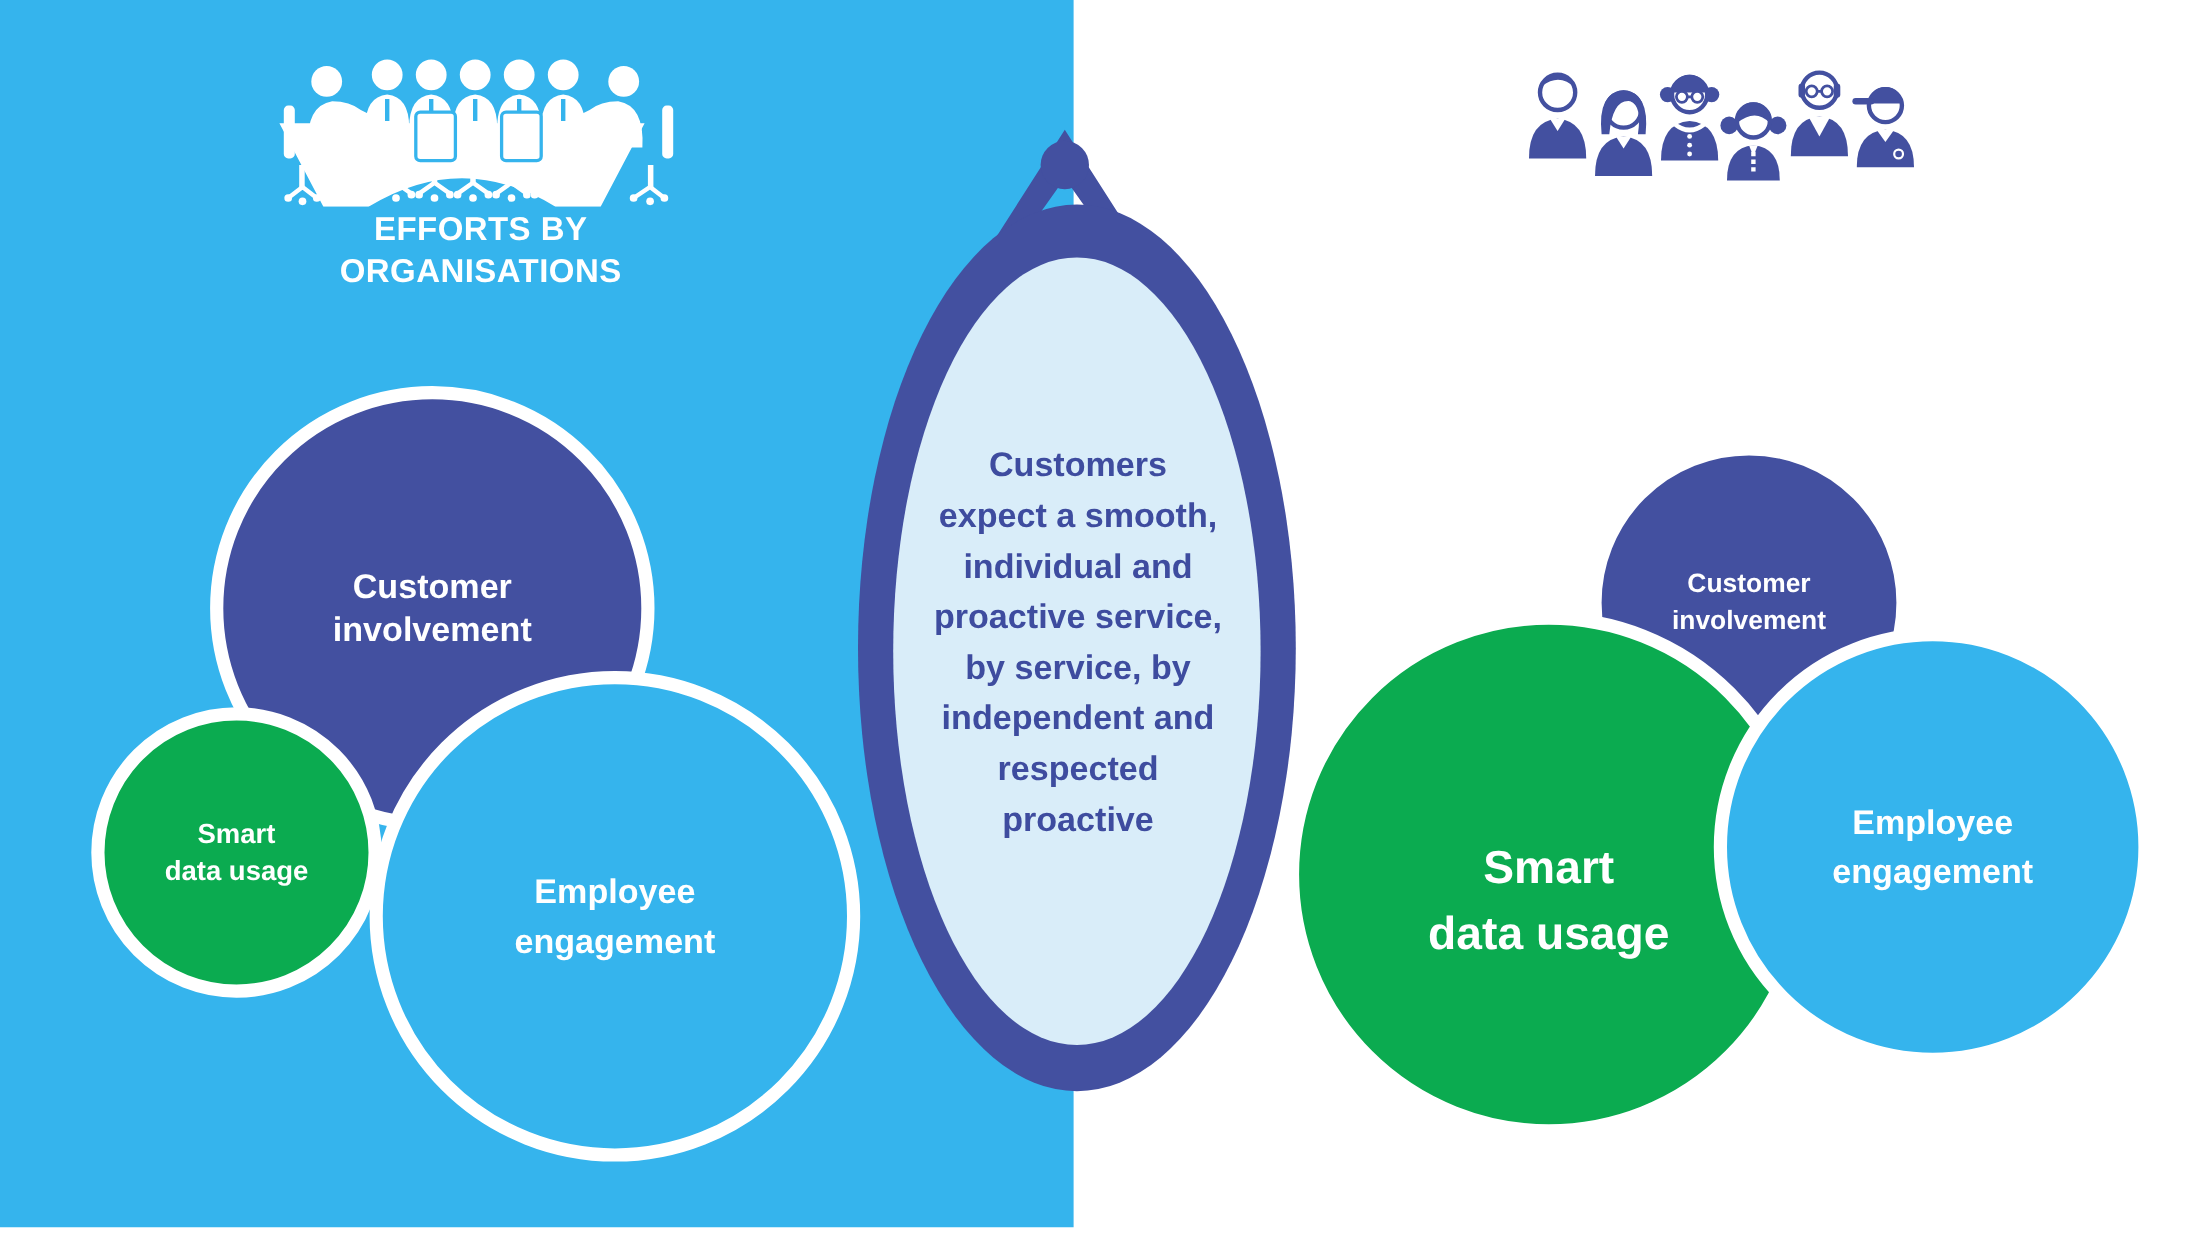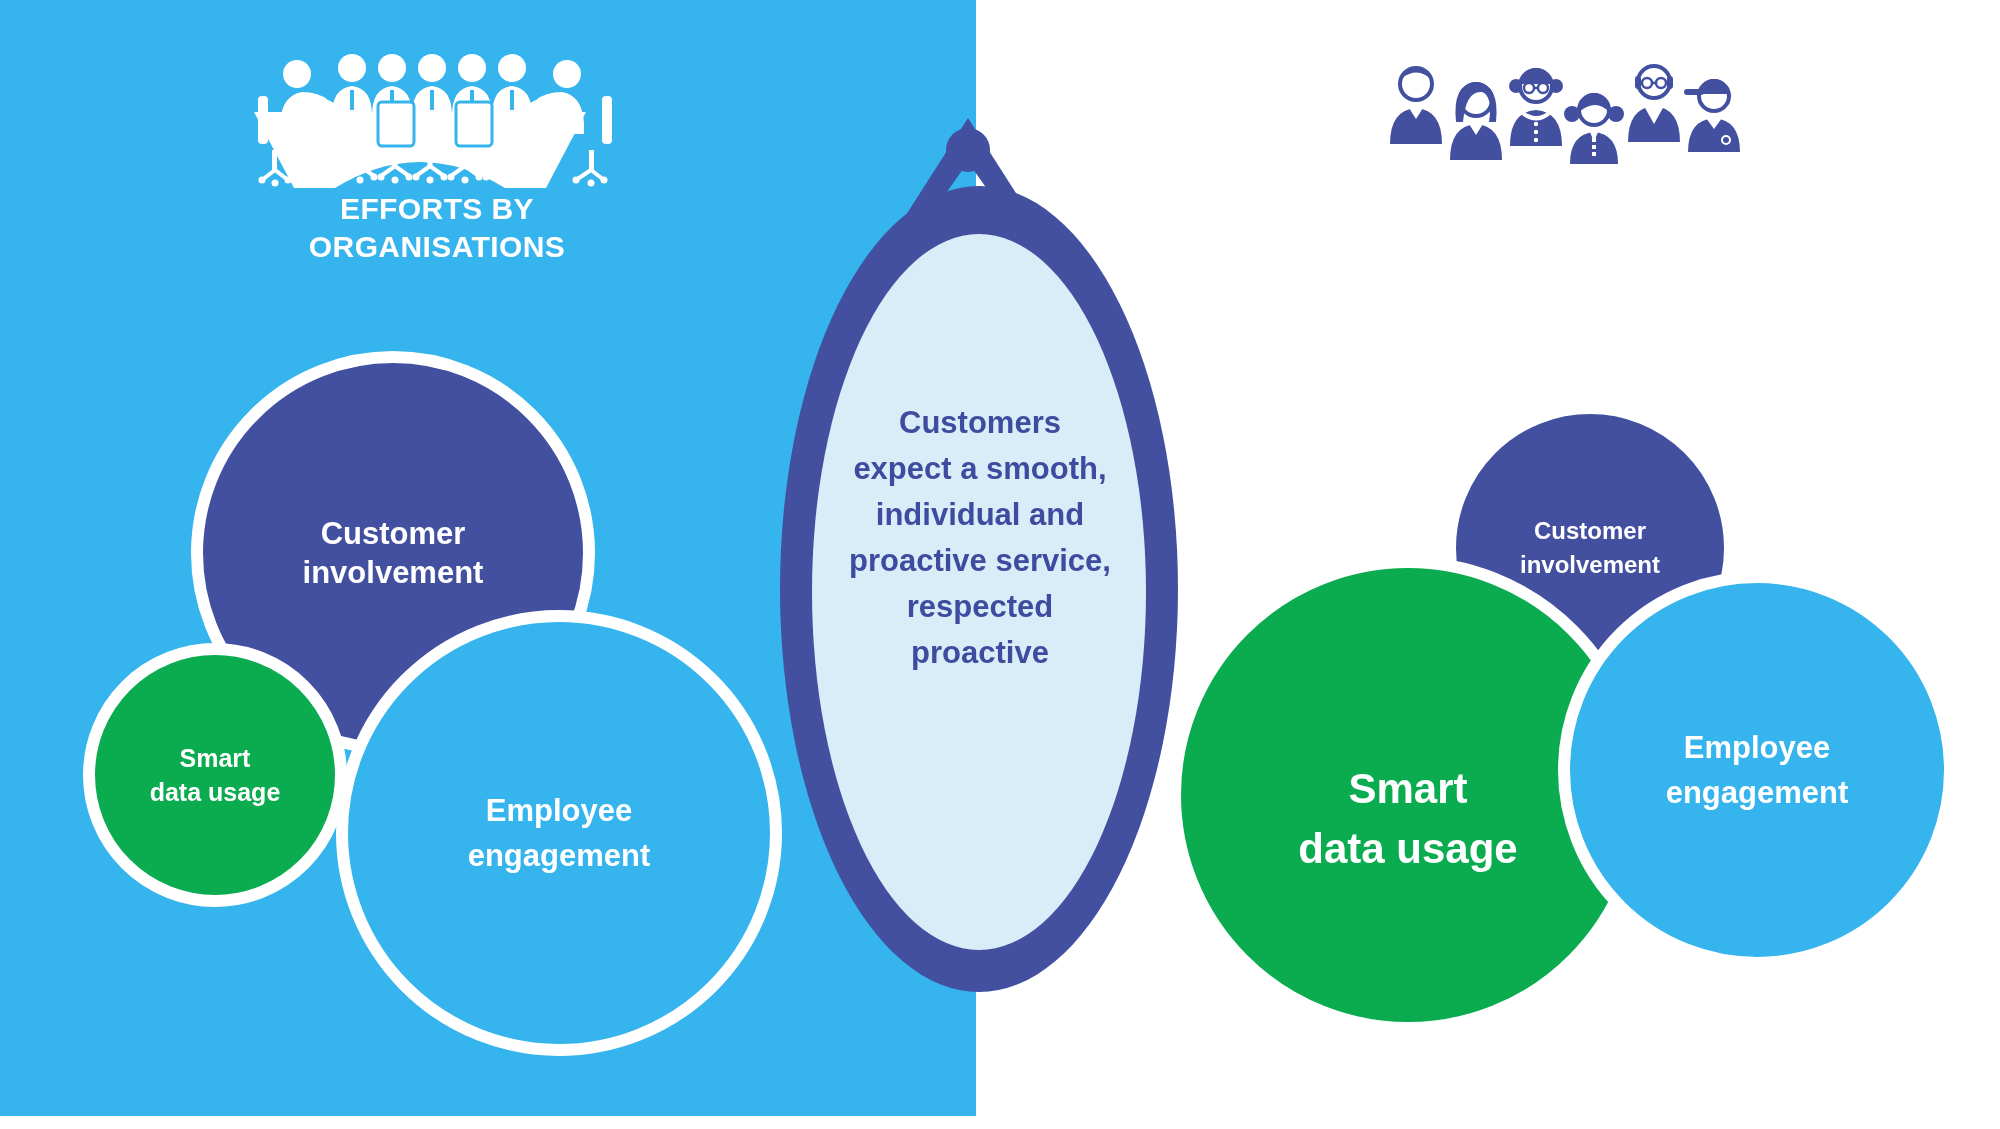--- a/index.html
+++ b/index.html
@@ -155,20 +155,22 @@
     <path fill="#4350A0" fill-rule="evenodd" d="M968,118 L842,315 L1094,315 Z M968,162 L944,196 L992,196 Z"></path>
     <circle cx="968" cy="150" r="22" fill="#4350A0"></circle>
     <ellipse cx="979" cy="589" rx="199" ry="403" fill="#4350A0"></ellipse>
     <ellipse cx="979" cy="592" rx="167" ry="358" fill="#D9EDF9"></ellipse>
   </svg>
   <div class="oval-text">
     <span>Customers</span>
     <span>expect a smooth,</span>
     <span>individual and</span>
     <span>proactive service,</span>
+    <span>by service, by</span>
+    <span>independent and</span>
     <span>respected</span>
     <span>proactive</span>
   </div>
 
   <svg class="icon-right" viewBox="0 0 370 115">
     <g>
       <g transform="translate(2,6)">
         <path d="M2,86 Q2,52 28,50 Q54,52 54,86 Z" fill="#4350A0"></path>
         <path d="M21,50 L28,61 L35,50 Z" fill="#ffffff"></path>
         <circle cx="28" cy="26" r="16" fill="#ffffff" stroke="#4350A0" stroke-width="4"></circle>

